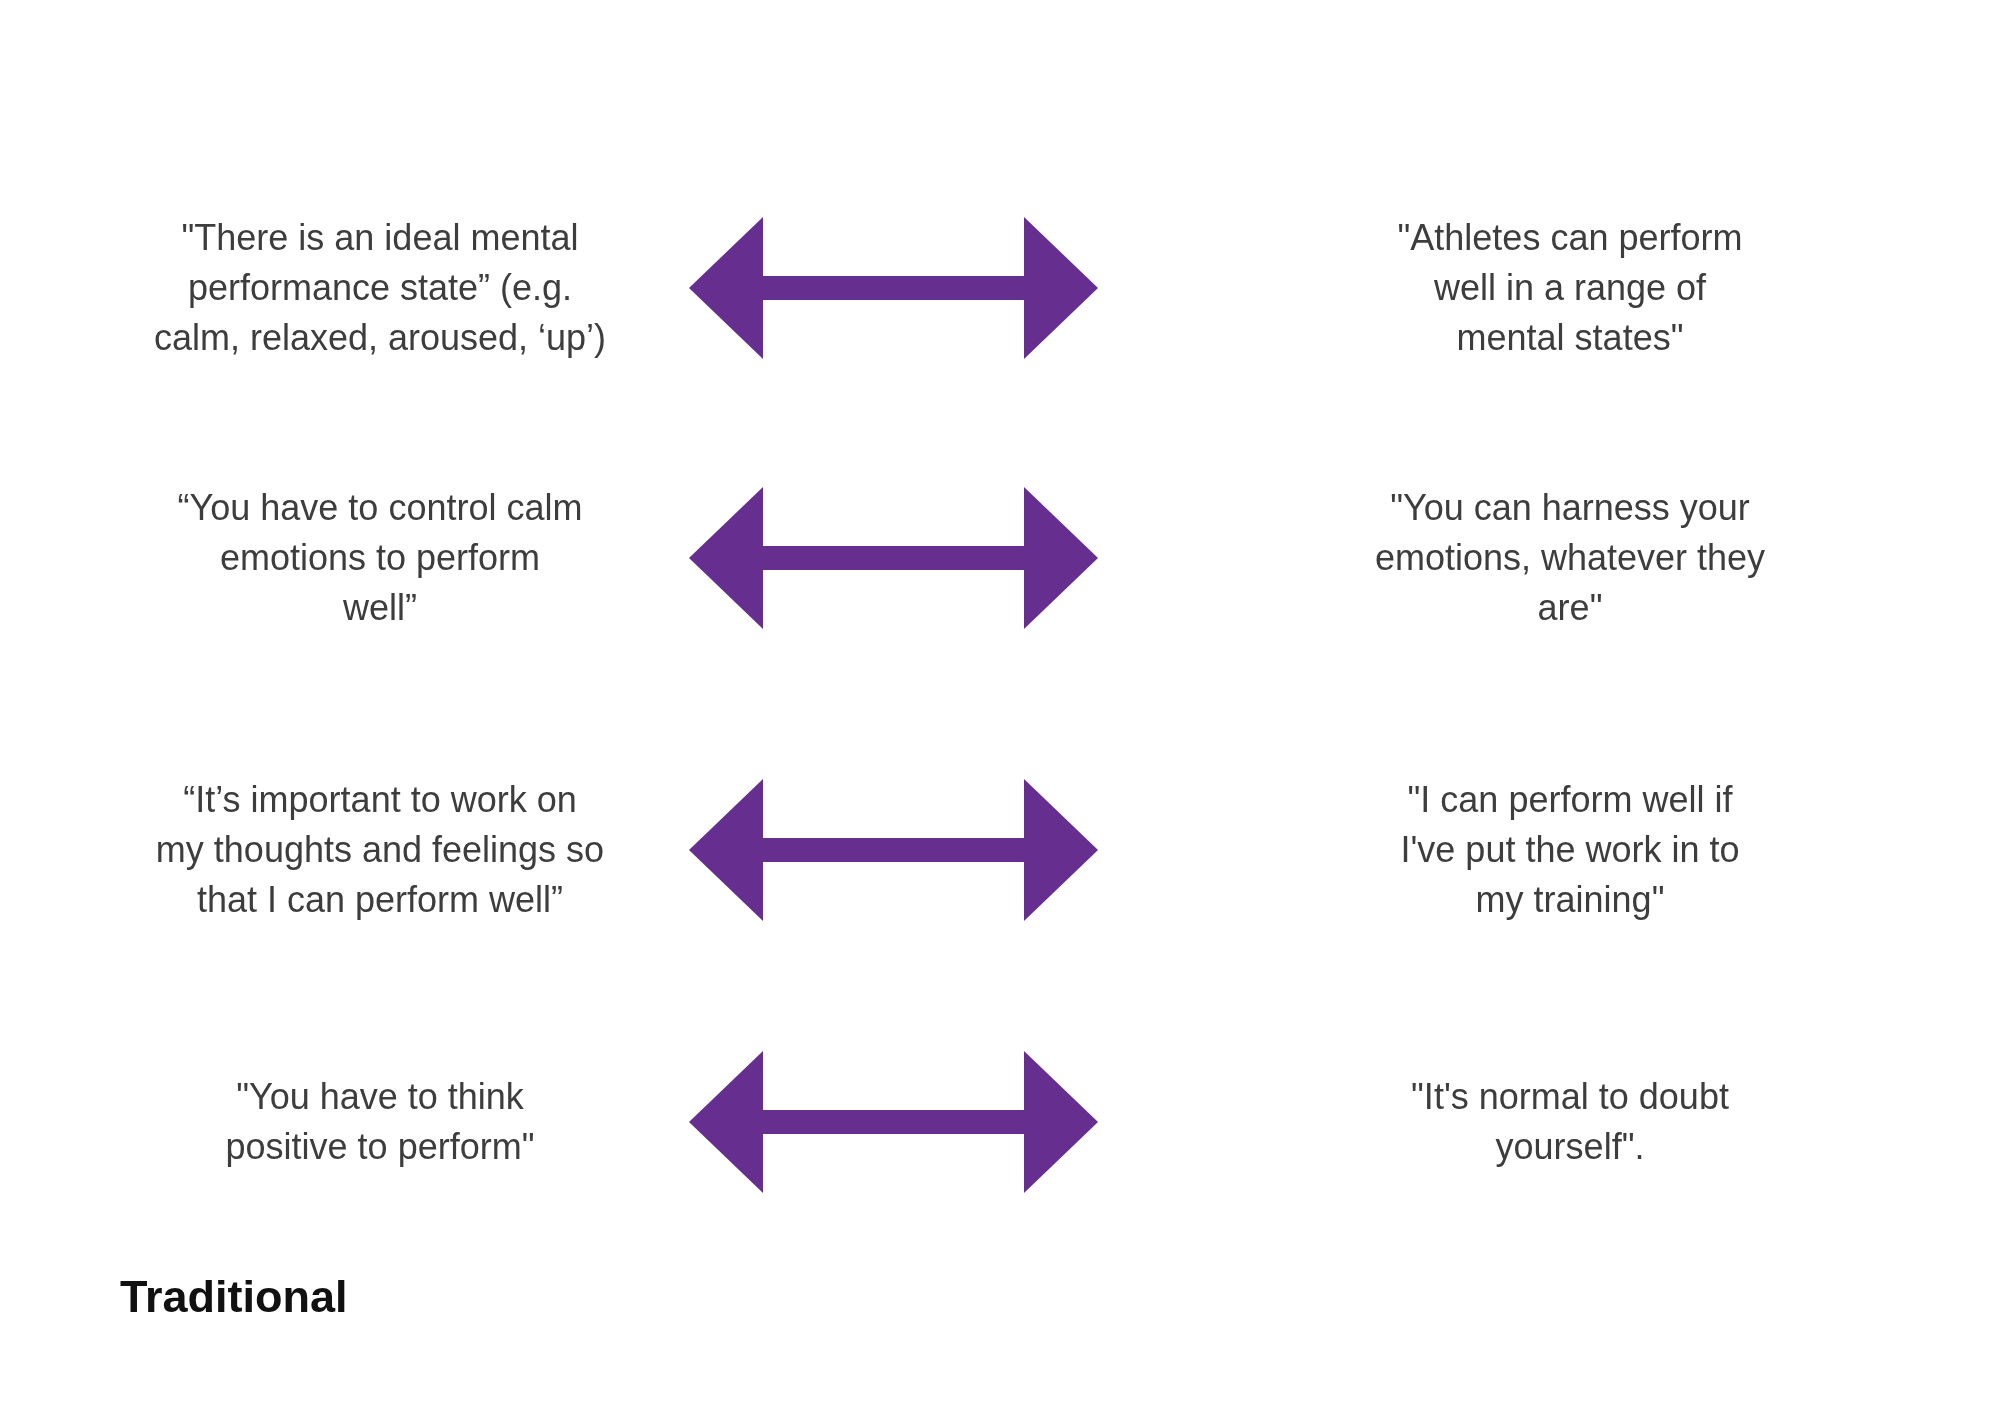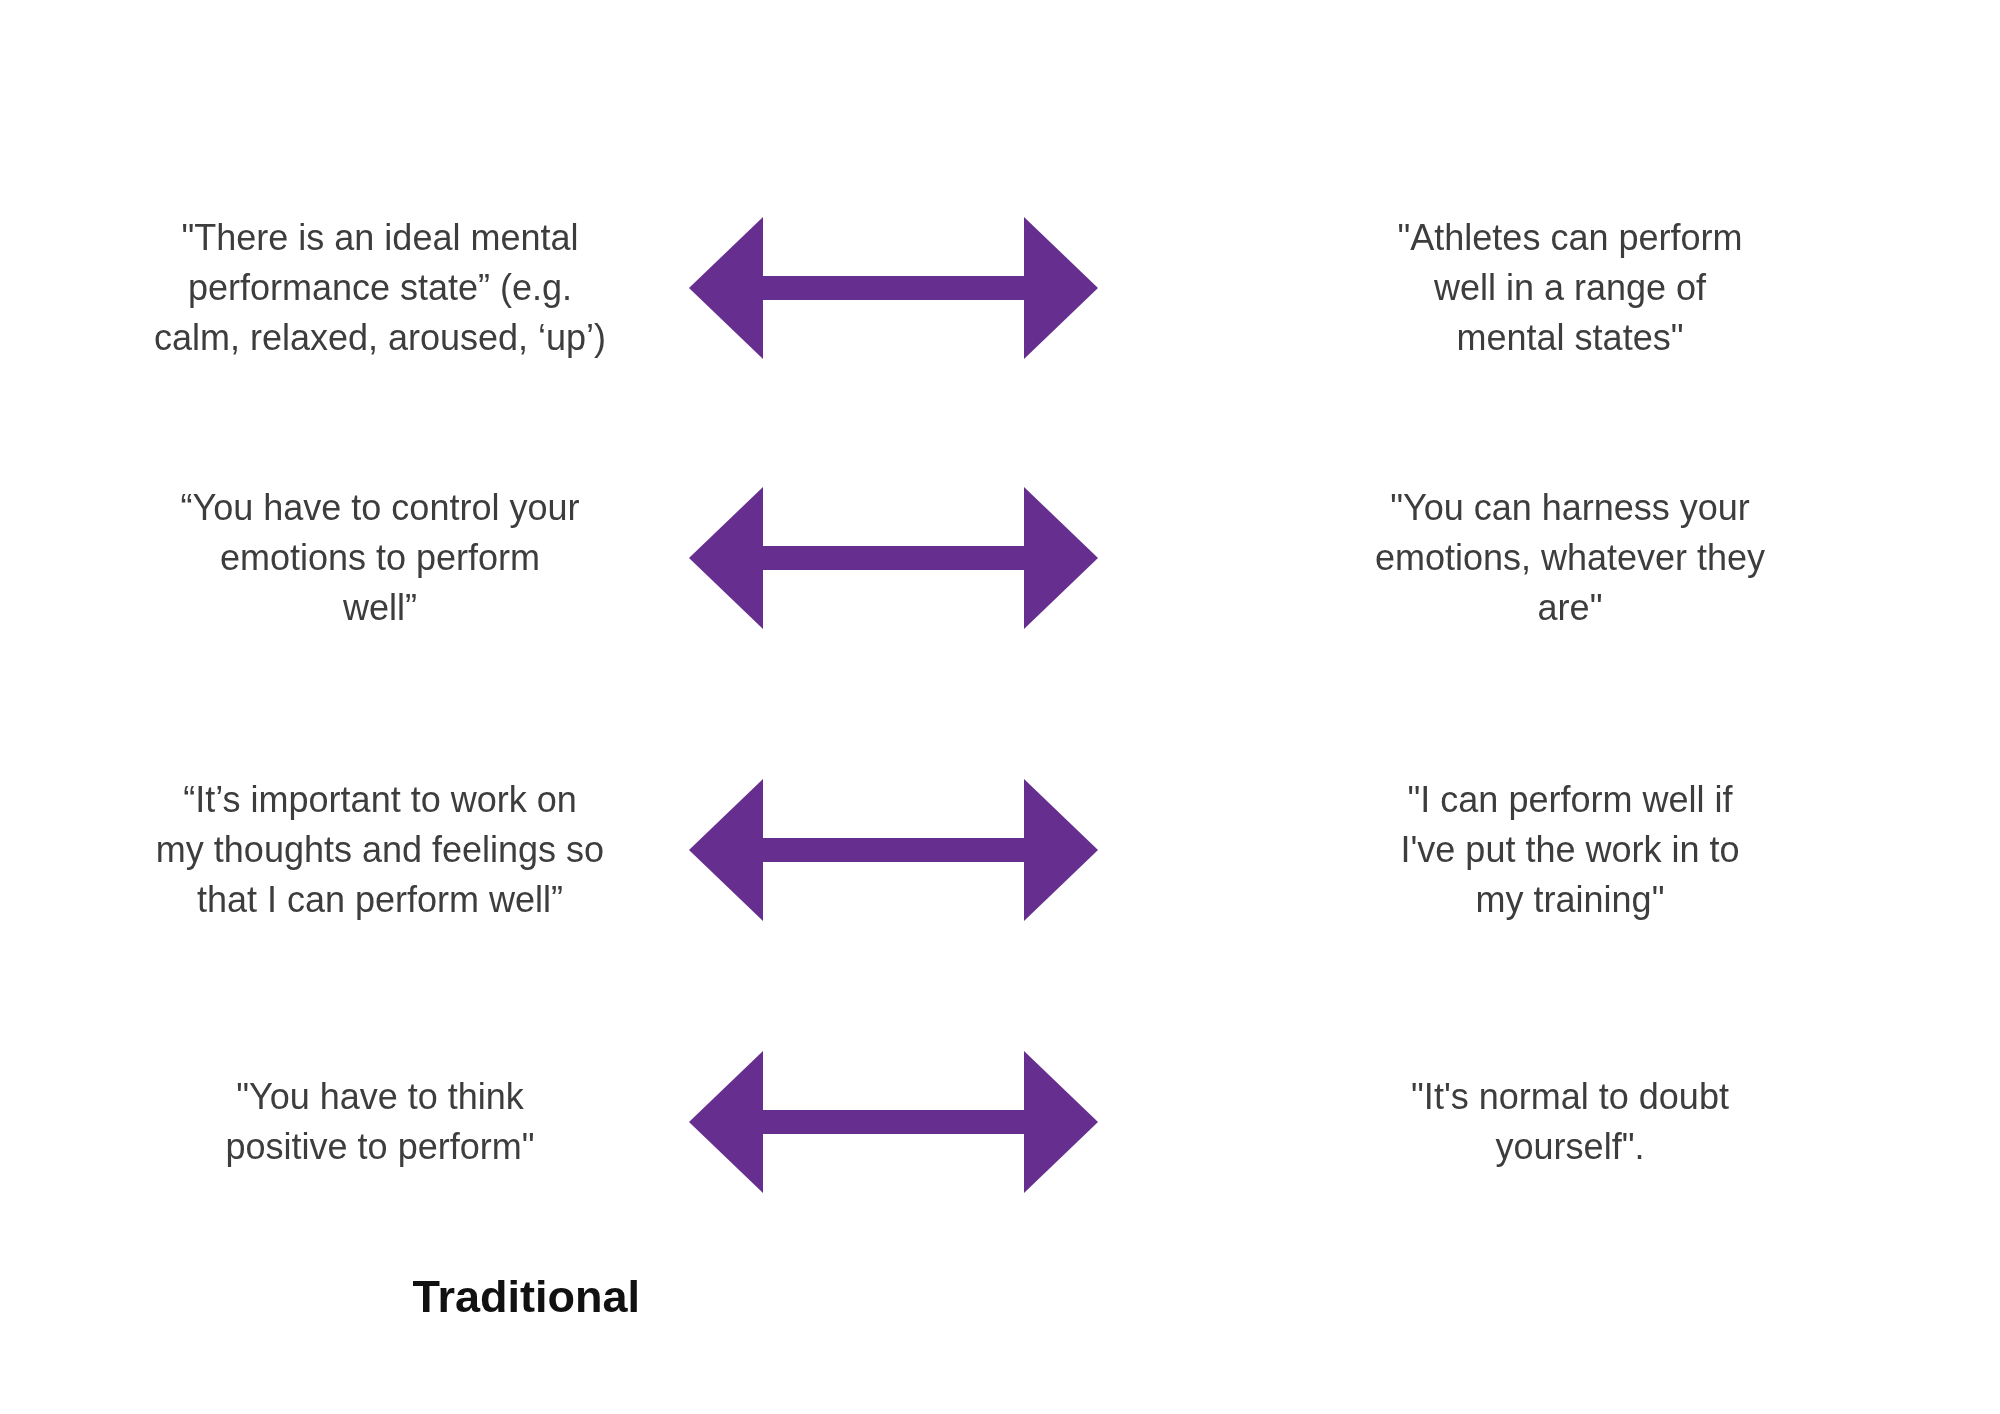--- a/index.html
+++ b/index.html
@@ -37,21 +37,21 @@
     height: 142px;
     display: block;
   }
   .label {
     position: absolute;
     top: 1270px;
     font-size: 45px;
     line-height: 54px;
     font-weight: 700;
     color: #111111;
-    text-align: right;
+    text-align: left;
   }
   .label.left  { left: 120px;  width: 520px; }
   .label.right { left: 1330px; width: 480px; }
 </style>
 </head>
 <body>
 
 <div class="canvas">
 
   <div class="row" style="--cy:288px">
@@ -62,21 +62,21 @@
       <polygon points="0,71 74,0 74,142" fill="#662F8F"></polygon>
       <rect x="74" y="59" width="261" height="24" fill="#662F8F"></rect>
       <polygon points="409,71 335,0 335,142" fill="#662F8F"></polygon>
     </svg>
     <div class="stmt right">"Athletes can perform
 well in a range of
 mental states"</div>
   </div>
 
   <div class="row" style="--cy:558px">
-    <div class="stmt left">“You have to control your
+    <div class="stmt left">“You have to control calm
 emotions to perform
 well”</div>
     <svg class="arrow" viewBox="0 0 409 142" xmlns="http://www.w3.org/2000/svg">
       <polygon points="0,71 74,0 74,142" fill="#662F8F"></polygon>
       <rect x="74" y="59" width="261" height="24" fill="#662F8F"></rect>
       <polygon points="409,71 335,0 335,142" fill="#662F8F"></polygon>
     </svg>
     <div class="stmt right">"You can harness your
 emotions, whatever they
 are"</div>

